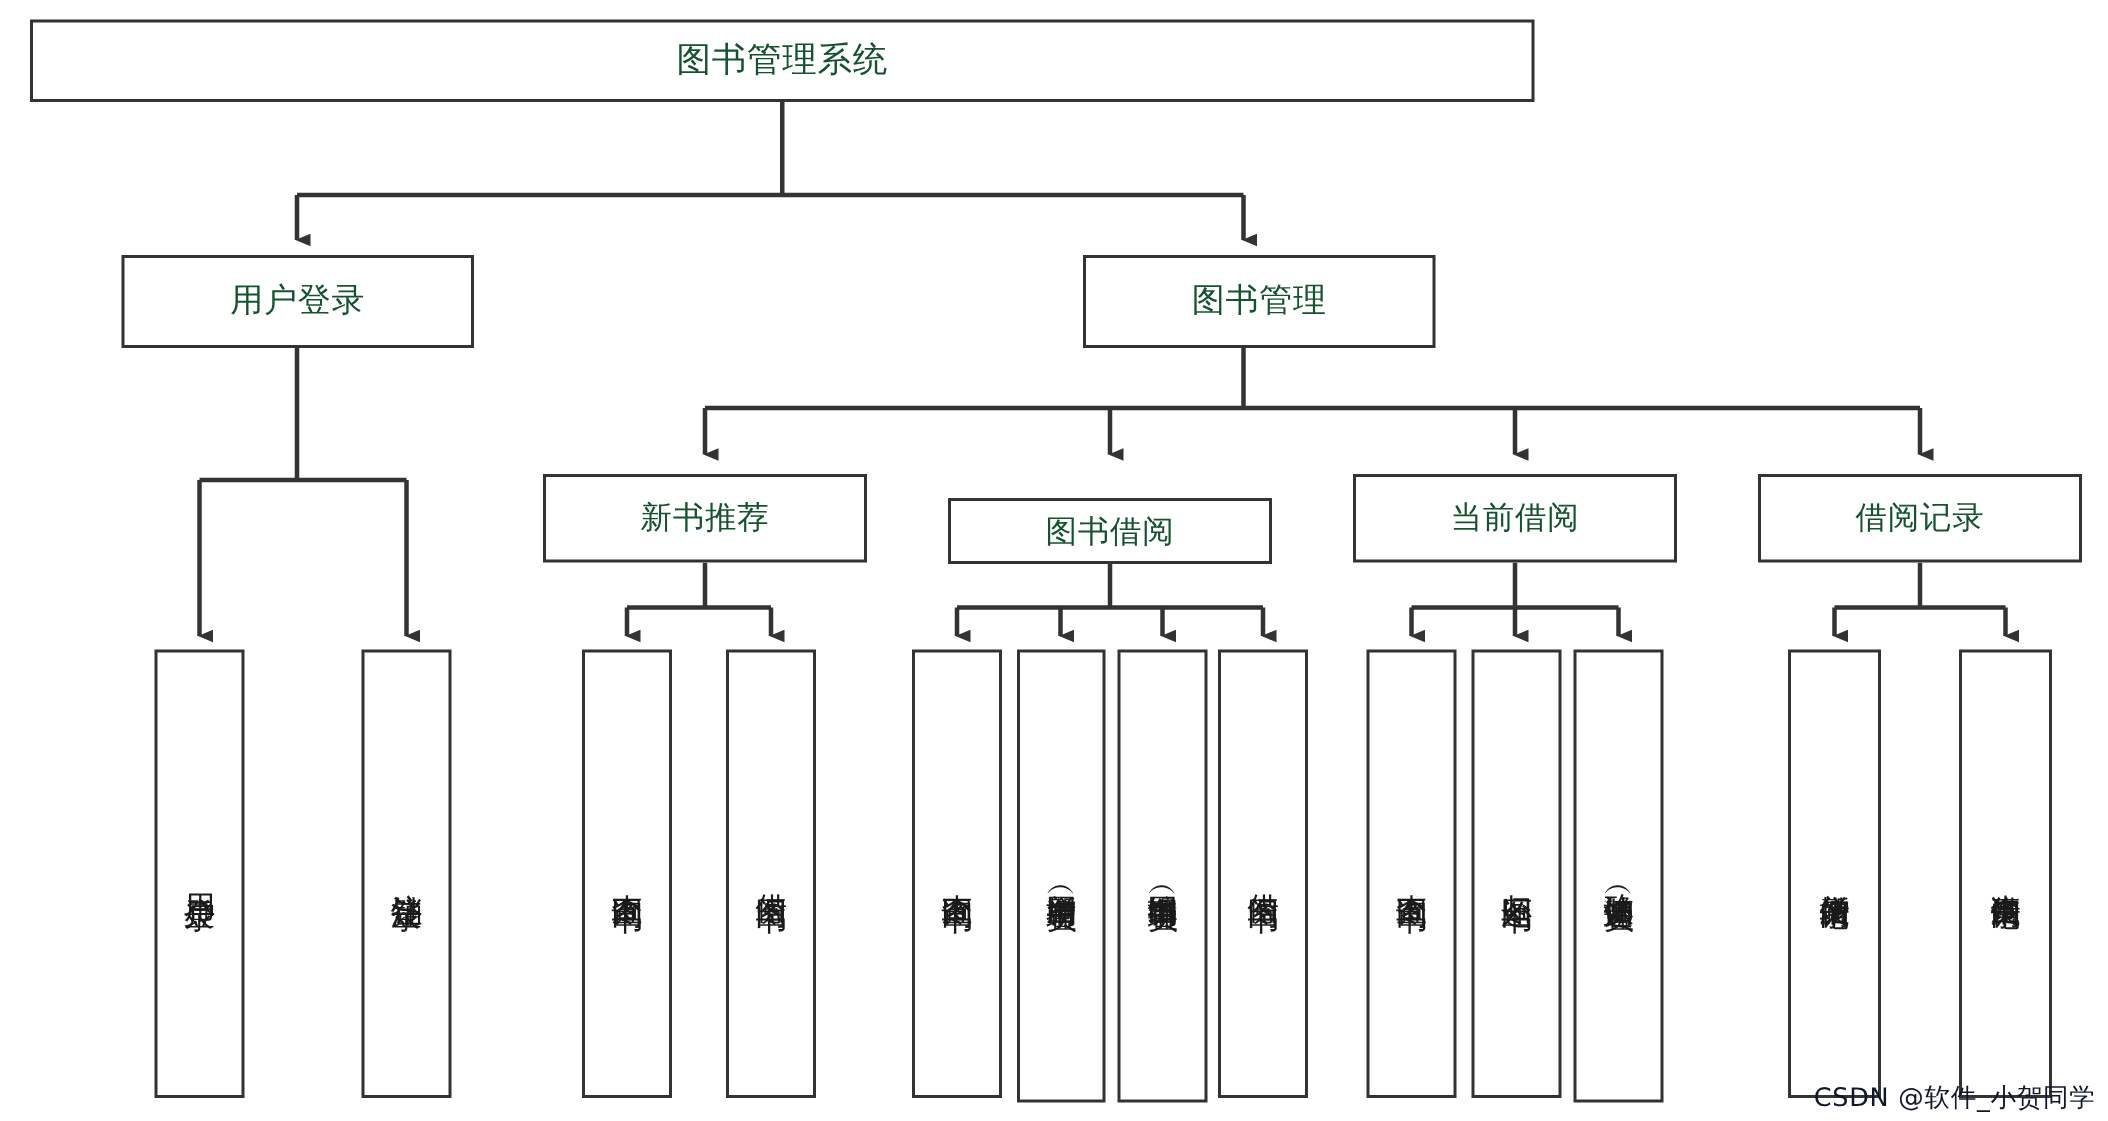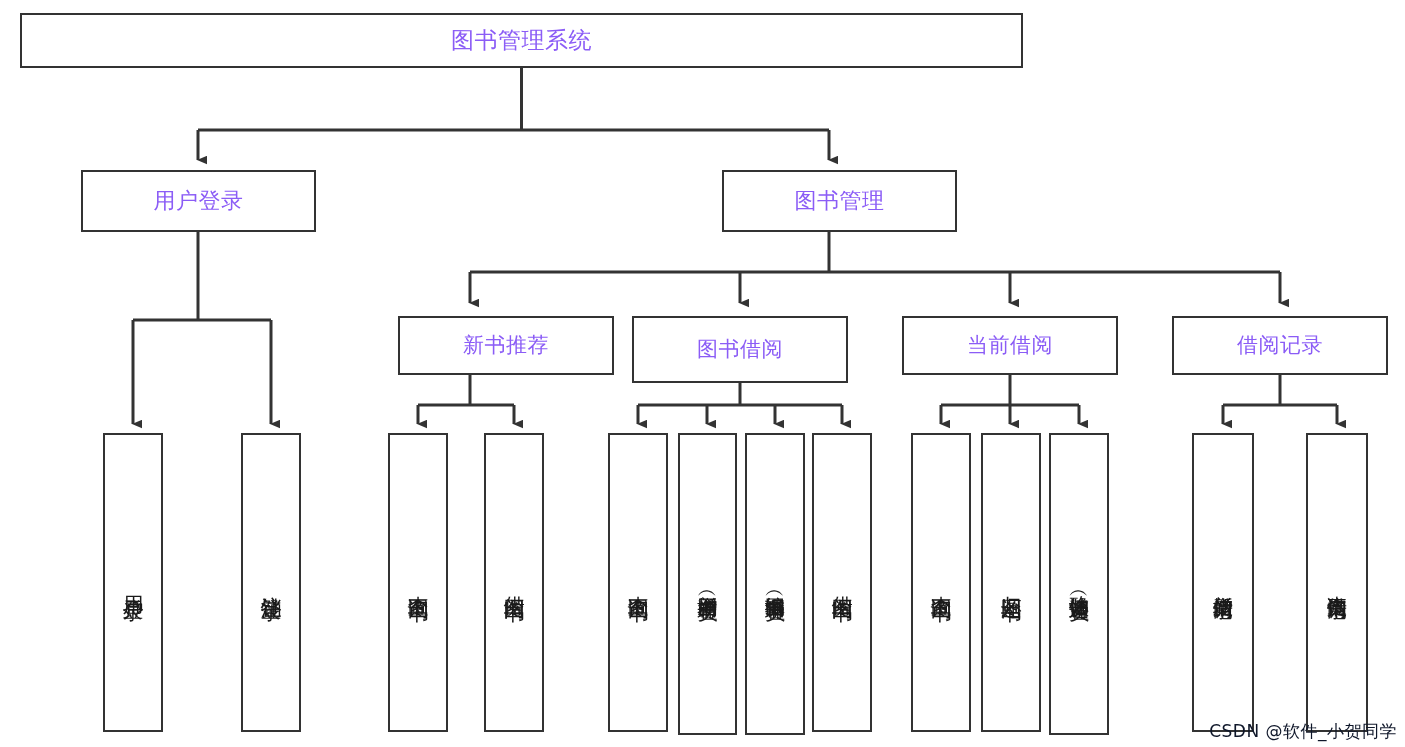--- a/index.html
+++ b/index.html
@@ -26,21 +26,21 @@
     height: 747px;
   }
   .node-box {
     position: absolute;
     box-sizing: border-box;
     border: 2px solid #333333;
     background: #ffffff;
     display: flex;
     align-items: center;
     justify-content: center;
-    color: #8b5cf6;
+    color: #14532d;
     z-index: 3;
   }
   .node-box .node-label {
     display: block;
     text-align: center;
     line-height: 1.18;
     letter-spacing: 0.5px;
   }
   .level-0 .node-label { font-size: 23px; }
   .level-1 .node-label { font-size: 22px; }
@@ -136,24 +136,24 @@
     <span class="node-label">图书管理系统</span>
   </div>
 
   <div class="node-box level-1" style="left:81px; top:170px; width:235px; height:62px;">
     <span class="node-label">用户登录</span>
   </div>
   <div class="node-box level-1" style="left:712px; top:170px; width:235px; height:62px;margin-left:10px;">
     <span class="node-label">图书管理</span>
   </div>
 
-  <div class="node-box level-2" style="left:362px; top:316px; width:216px; height:59px;margin-left:36px;">
+  <div class="node-box level-2" style="left:362px; top:316px; width:216px; height:59px;">
     <span class="node-label">新书推荐</span>
   </div>
-  <div class="node-box level-2" style="left:632px; top:316px; width:216px; height:67px;">
+  <div class="node-box level-2" style="left:632px; top:332px; width:216px; height:44px;">
     <span class="node-label">图书借阅</span>
   </div>
   <div class="node-box level-2" style="left:902px; top:316px; width:216px; height:59px;">
     <span class="node-label">当前借阅</span>
   </div>
   <div class="node-box level-2" style="left:1172px; top:316px; width:216px; height:59px;">
     <span class="node-label">借阅记录</span>
   </div>
 
   <div class="leaf-box" style="left:103px; top:433px; width:60px; height:299px;">

